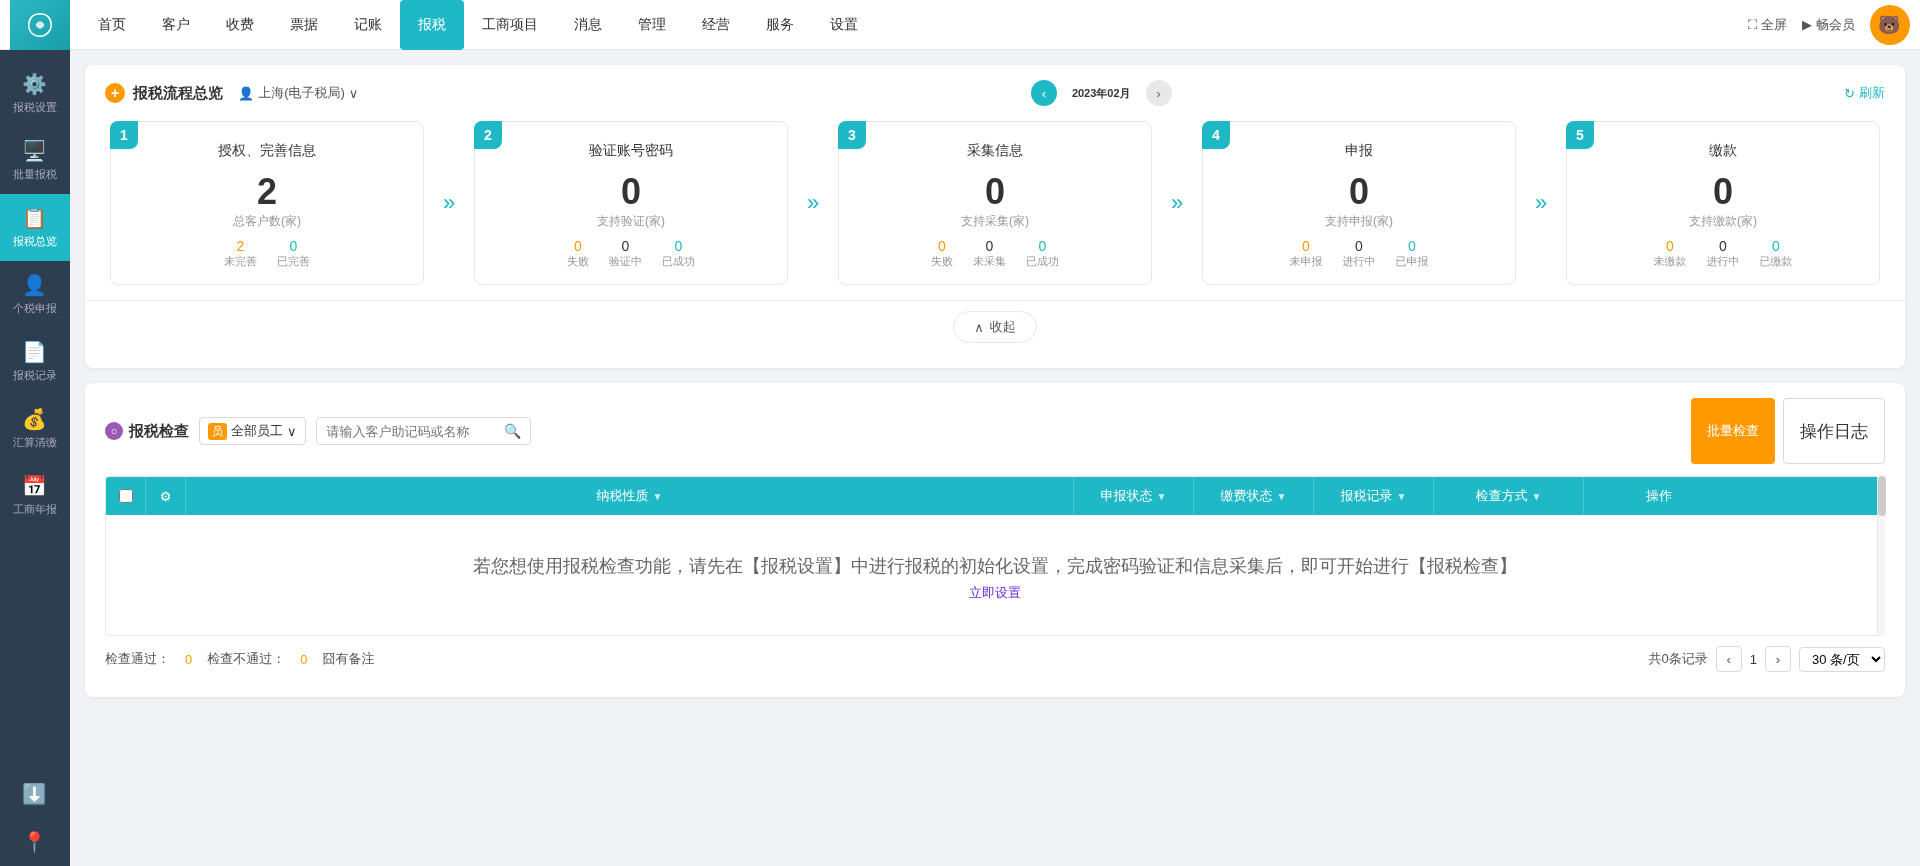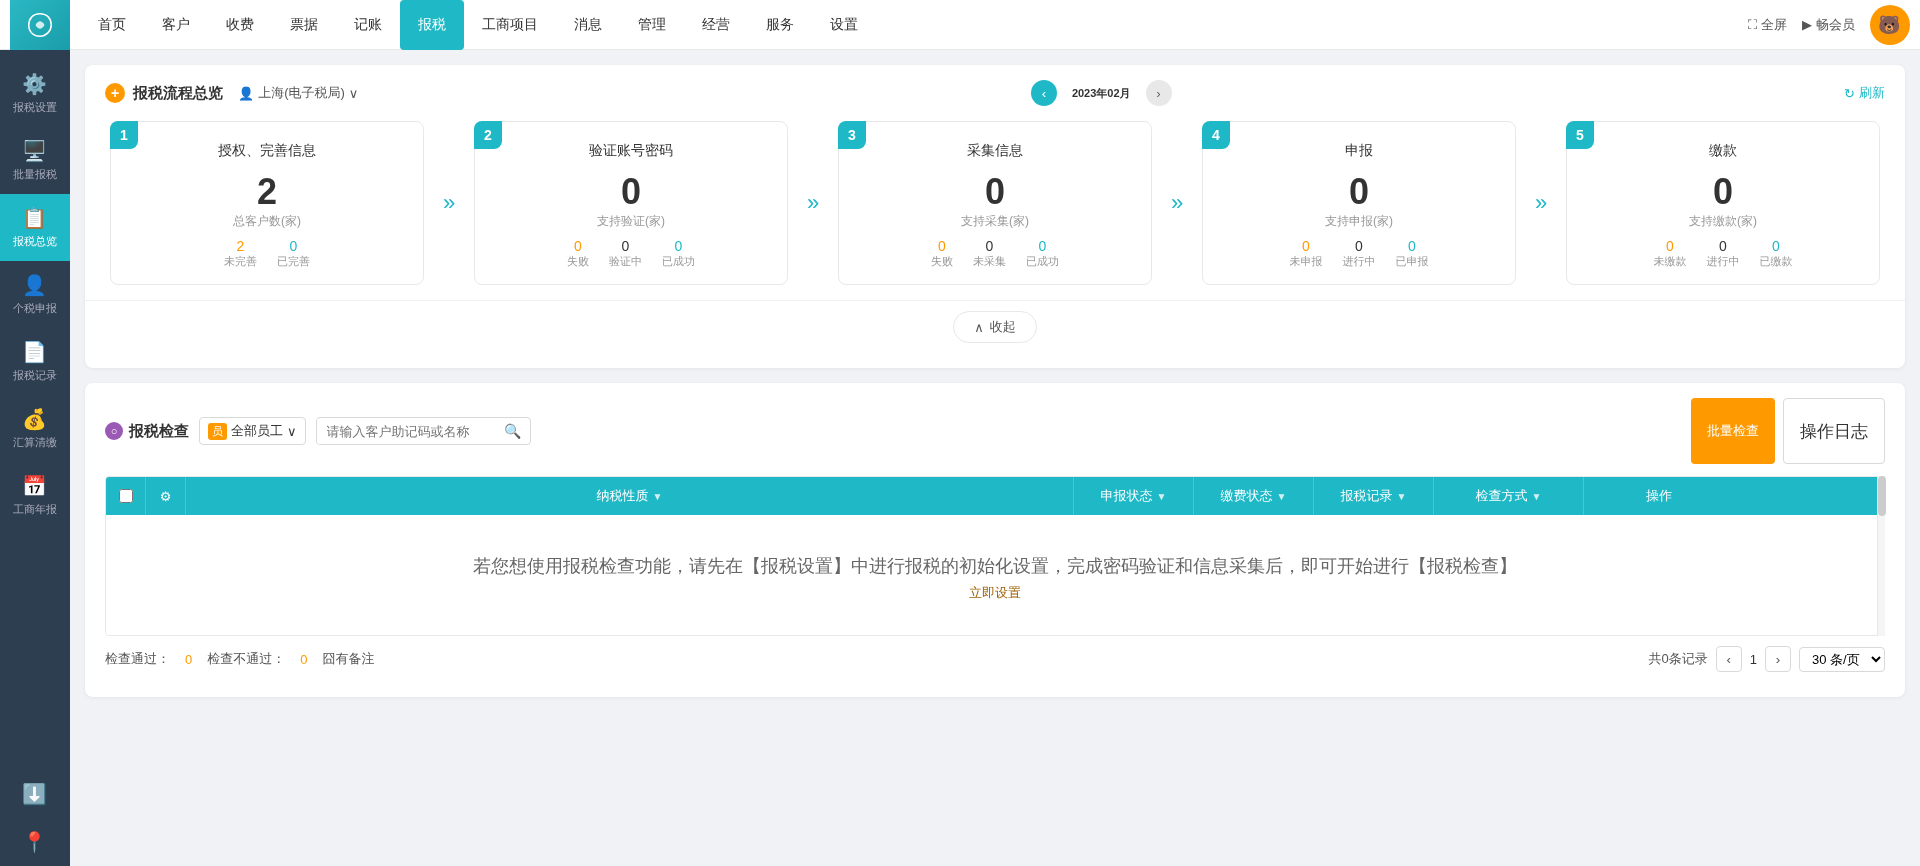--- a/index.html
+++ b/index.html
@@ -260,21 +260,21 @@
     }
     .th:last-child { border-right: none; }
     .filter-icon { font-size: 10px; opacity: 0.8; }
     .table-body {
       min-height: 120px;
       display: flex; align-items: center; justify-content: center;
       flex-direction: column; padding: 30px;
       background: #fff;
     }
     .empty-text { color: #666; font-size: 18px; text-align: center; line-height: 2; }
-    .link-btn { color: #a16207; cursor: pointer; text-decoration: none; }
+    .link-btn { color: #6d28d9; cursor: pointer; text-decoration: none; }
 
     
     .table-footer {
       display: flex; align-items: center; padding: 10px 0;
       font-size: 13px; color: #555; gap: 15px;
     }
     .footer-link { color: #f90; cursor: pointer; }
     .footer-right { margin-left: auto; display: flex; align-items: center; gap: 8px; }
     .page-btn {
       width: 26px; height: 26px; border: 1px solid #d9d9d9; border-radius: 4px;

